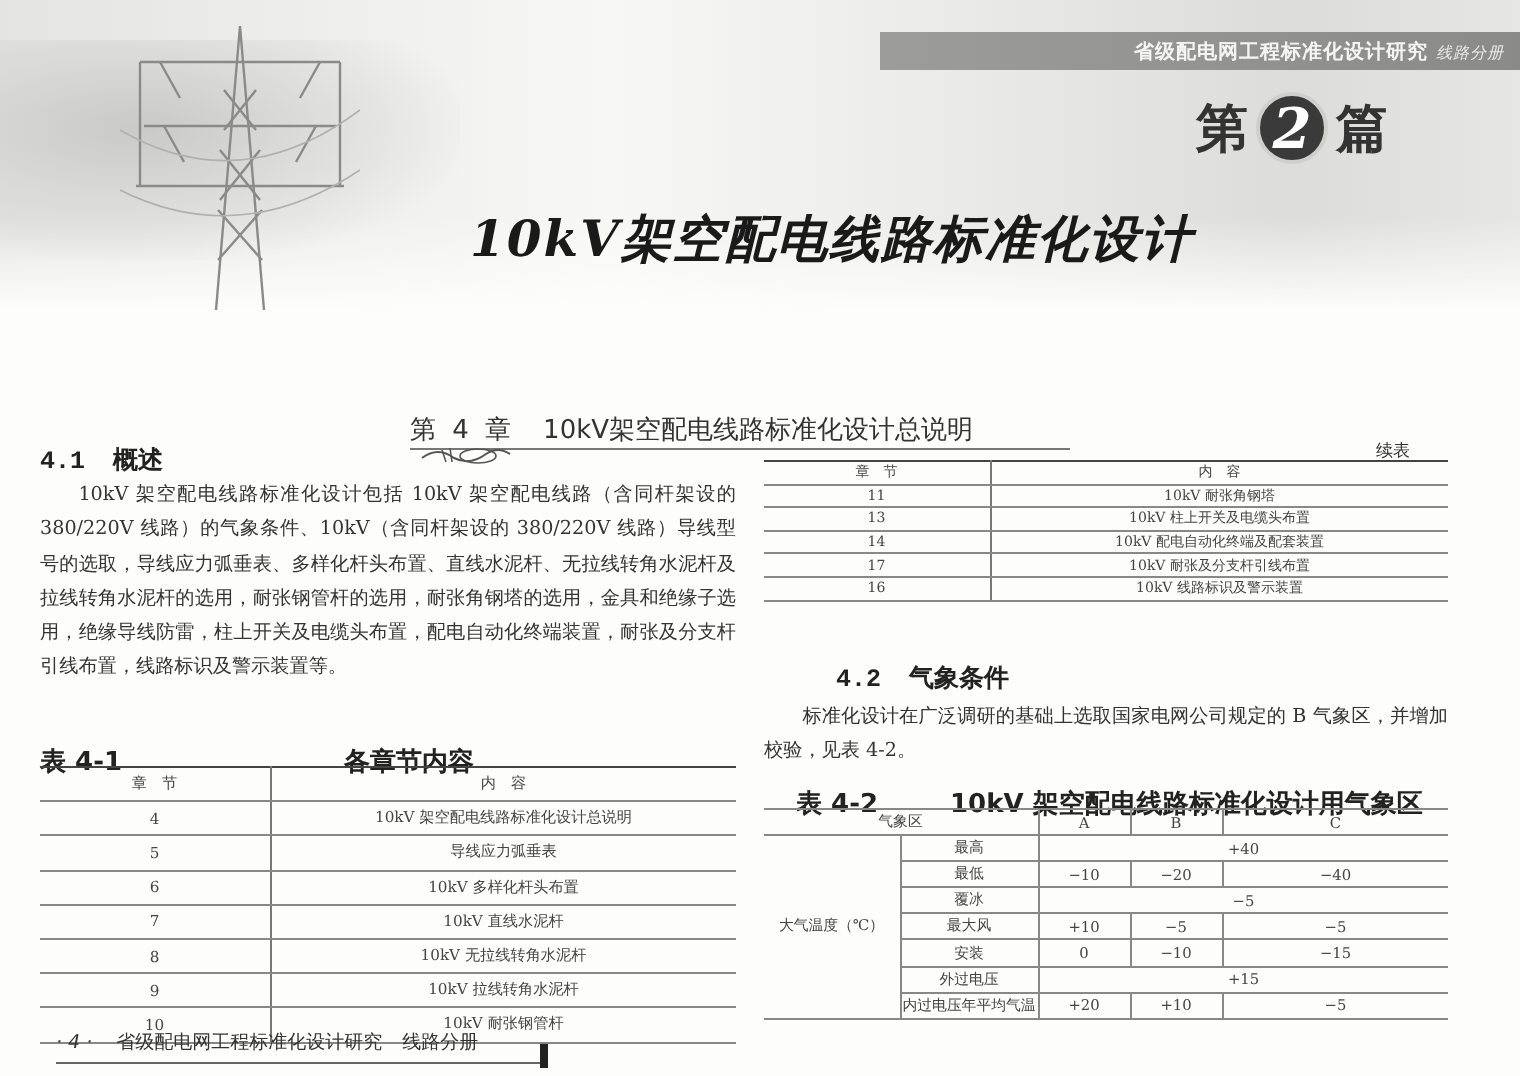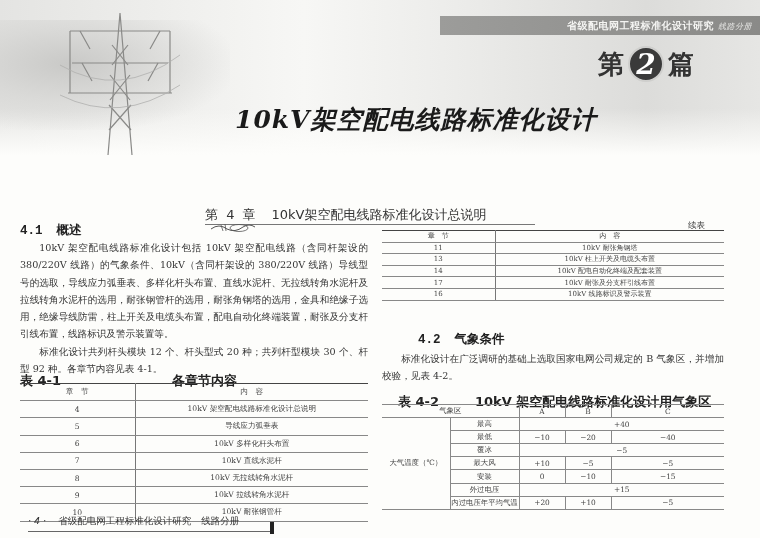--- a/index.html
+++ b/index.html
@@ -135,21 +135,20 @@
     <ellipse cx="30" cy="7" rx="9" ry="3.5" stroke="#555" stroke-width="0.8" fill="none"></ellipse>
     <path d="M12 4 L14 10 M16 3 L17 10" stroke="#555" stroke-width="0.8"></path>
   </svg>
 </div>
 
 <div class="sec-h" style="left:20px; top:222px;">
   <span class="num">4.1</span><span>概述</span>
 </div>
 <div class="para" style="left:20px; top:239px; width:348px;">
   <p>10kV 架空配电线路标准化设计包括 10kV 架空配电线路（含同杆架设的380/220V 线路）的气象条件、10kV（含同杆架设的 380/220V 线路）导线型号的选取，导线应力弧垂表、多样化杆头布置、直线水泥杆、无拉线转角水泥杆及拉线转角水泥杆的选用，耐张钢管杆的选用，耐张角钢塔的选用，金具和绝缘子选用，绝缘导线防雷，柱上开关及电缆头布置，配电自动化终端装置，耐张及分支杆引线布置，线路标识及警示装置等。</p>
-  <p>标准化设计共列杆头模块 12 个、杆头型式 20 种；共列杆型模块 30 个、杆型 92 种。各章节内容见表 4-1。</p>
 </div>
 
 <div class="tbl-cap" style="left:20px; top:372px;">表 4-1</div>
 <div class="tbl-cap" style="left:172px; top:372px;">各章节内容</div>
 
 <table class="t41">
   <tbody>
       <tr>
     <th>章　节</th>
     <th>内　容</th>

